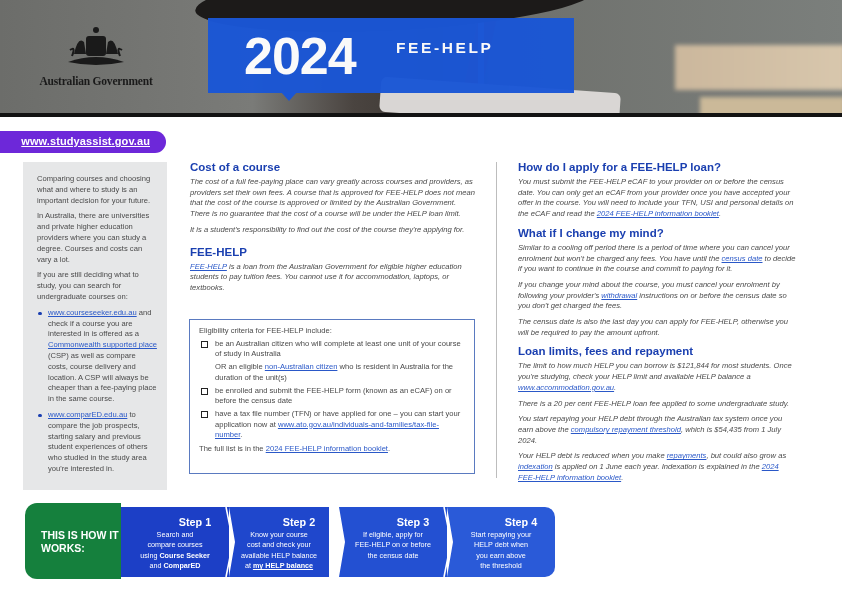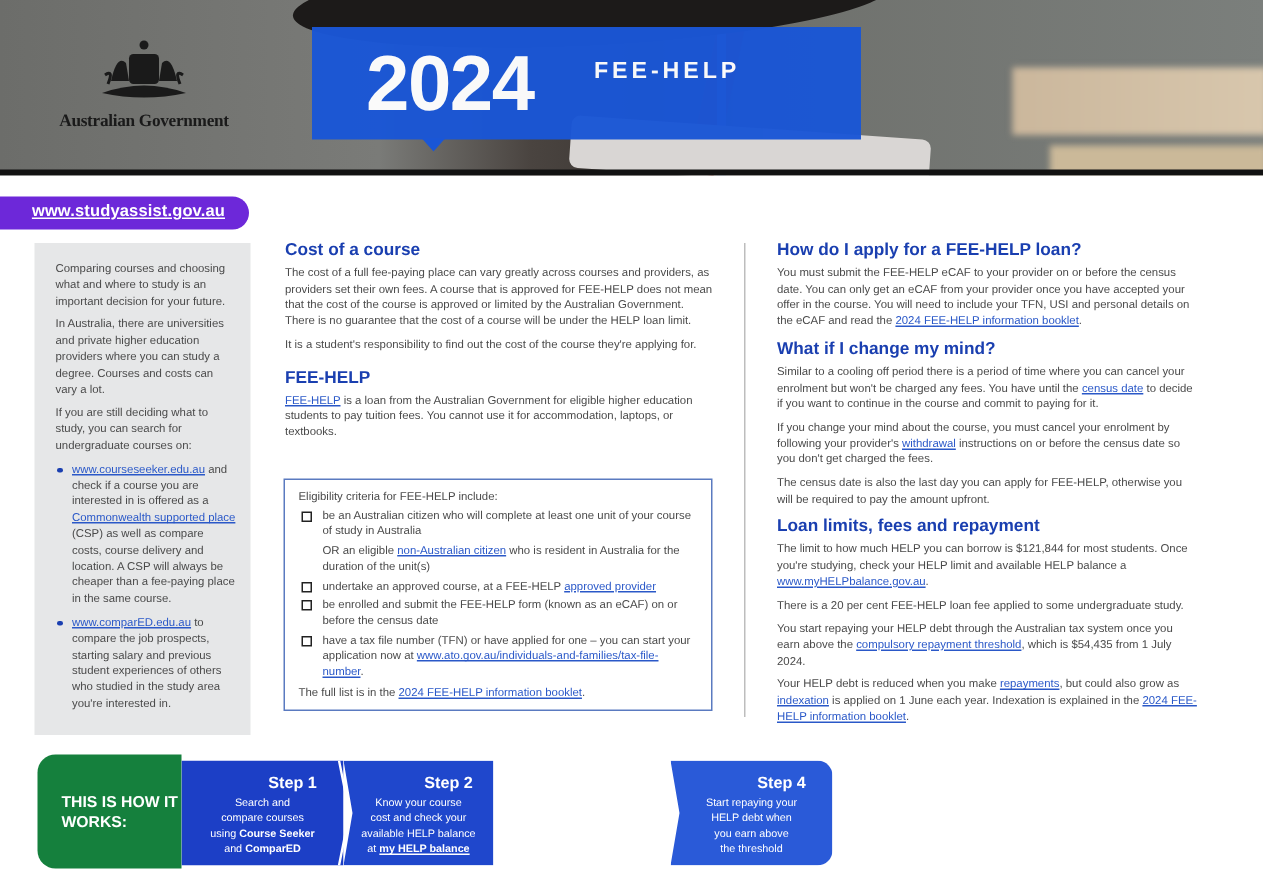--- a/index.html
+++ b/index.html
@@ -34,21 +34,21 @@
   .sidebar { position: absolute; left: 23px; top: 162px; width: 144px; height: 328px; background: #e6e7e8; padding: 12px 10px 0 14px; font-size: 7.6px; line-height: 10.8px; color: #4a4a4a; }
   .sidebar p { margin-bottom: 5px; }
   .sidebar ul { list-style: none; }
   .sidebar li { position: relative; padding-left: 11px; margin-bottom: 5px; }
   .sidebar li::before { content: ""; position: absolute; left: 1px; top: 4px; width: 3.5px; height: 3.5px; border-radius: 50%; background: #1a3fb0; }
   a.lnk { color: #2a58c8; text-decoration: underline; }
 
   
   .mid { position: absolute; left: 190px; top: 160px; width: 285px; font-size: 7.6px; line-height: 10.7px; color: #4a4a4a; }
   h2 { font-family: "Liberation Sans", sans-serif; font-weight: bold; color: #1a3fb0; font-size: 11.5px; line-height: 14px; margin-bottom: 3px; }
-  .mid p, .right p { margin-bottom: 5px; }
+  .mid p, .right p { margin-bottom: 5px; font-style: italic; }
   .mid h2.fee { margin-top: 9px; }
   .elig-box { position: absolute; left: 189px; top: 319px; width: 286px; height: 155px; border: 1px solid #5a7ac0; padding: 6px 8px 0 9px; font-size: 7.6px; line-height: 10.7px; color: #4a4a4a; }
   .elig-box .intro { margin-bottom: 2px; }
   .elig-item { position: relative; padding-left: 16px; margin-bottom: 2px; }
   .chk { position: absolute; left: 2px; top: 2px; width: 7px; height: 7px; border: 1px solid #222; background: #fff; }
   .elig-or { padding-left: 16px; margin-bottom: 2px; }
   .elig-foot { margin-top: 3px; }
 
   
   .divider { position: absolute; left: 496px; top: 162px; width: 1px; height: 316px; background: #bdbdbd; }
@@ -134,24 +134,20 @@
   <div class="intro">Eligibility criteria for FEE-HELP include:</div>
   <div class="elig-item">
     <span class="chk"></span>
     <span>be an Australian citizen who will complete at least one unit of your course of study in Australia</span>
   </div>
   <div class="elig-or">
     <span>OR an eligible </span><a class="lnk">non-Australian citizen</a><span> who is resident in Australia for the duration of the unit(s)</span>
   </div>
   <div class="elig-item">
     <span class="chk"></span>
-    <span>undertake an approved course, at a FEE-HELP </span><a class="lnk">approved provider</a>
-  </div>
-  <div class="elig-item">
-    <span class="chk"></span>
     <span>be enrolled and submit the FEE-HELP form (known as an eCAF) on or before the census date</span>
   </div>
   <div class="elig-item">
     <span class="chk"></span>
     <span>have a tax file number (TFN) or have applied for one – you can start your application now at </span><a class="lnk">www.ato.gov.au/individuals-and-families/tax-file-number</a><span>.</span>
   </div>
   <div class="elig-foot">
     <span>The full list is in the </span><a class="lnk">2024 FEE-HELP information booklet</a><span>.</span>
   </div>
 </div>
@@ -161,21 +157,21 @@
 <div class="right">
   <h2>How do I apply for a FEE-HELP loan?</h2>
   <p><span>You must submit the FEE-HELP eCAF to your provider on or before the census date. You can only get an eCAF from your provider once you have accepted your offer in the course. You will need to include your TFN, USI and personal details on the eCAF and read the </span><a class="lnk">2024 FEE-HELP information booklet</a><span>.</span></p>
 
   <h2>What if I change my mind?</h2>
   <p><span>Similar to a cooling off period there is a period of time where you can cancel your enrolment but won't be charged any fees. You have until the </span><a class="lnk">census date</a><span> to decide if you want to continue in the course and commit to paying for it.</span></p>
   <p><span>If you change your mind about the course, you must cancel your enrolment by following your provider's </span><a class="lnk">withdrawal</a><span> instructions on or before the census date so you don't get charged the fees.</span></p>
   <p>The census date is also the last day you can apply for FEE-HELP, otherwise you will be required to pay the amount upfront.</p>
 
   <h2>Loan limits, fees and repayment</h2>
-  <p><span>The limit to how much HELP you can borrow is $121,844 for most students. Once you're studying, check your HELP limit and available HELP balance a </span><a class="lnk">www.myHELPbalance.gov.au</a><span>.</span></p>
+  <p><span>The limit to how much HELP you can borrow is $121,844 for most students. Once you're studying, check your HELP limit and available HELP balance a </span><a class="lnk">www.accommodation.gov.au</a><span>.</span></p>
   <p>There is a 20 per cent FEE-HELP loan fee applied to some undergraduate study.</p>
   <p><span>You start repaying your HELP debt through the Australian tax system once you earn above the </span><a class="lnk">compulsory repayment threshold</a><span>, which is $54,435 from 1 July 2024.</span></p>
   <p><span>Your HELP debt is reduced when you make </span><a class="lnk">repayments</a><span>, but could also grow as </span><a class="lnk">indexation</a><span> is applied on 1 June each year. Indexation is explained in the </span><a class="lnk">2024 FEE-HELP information booklet</a><span>.</span></p>
 </div>
 
 <div class="steps">
   <div class="how">THIS IS HOW IT WORKS:</div>
 
   <div class="step s1">
     <span class="st">Step 1</span>
@@ -186,20 +182,26 @@
   </div>
 
   <div class="step s2">
     <span class="st">Step 2</span>
     <div>Know your course</div>
     <div>cost and check your</div>
     <div>available HELP balance</div>
     <div><span>at </span><a class="u">my HELP balance</a></div>
   </div>
 
+  <div class="step s3">
+    <span class="st">Step 3</span>
+    <div>If eligible, apply for</div>
+    <div>FEE-HELP on or before</div>
+    <div>the census date</div>
+  </div>
 
   <div class="step s4">
     <span class="st">Step 4</span>
     <div>Start repaying your</div>
     <div>HELP debt when</div>
     <div>you earn above</div>
     <div>the threshold</div>
   </div>
 
   <div class="sep" style="left:200px">

